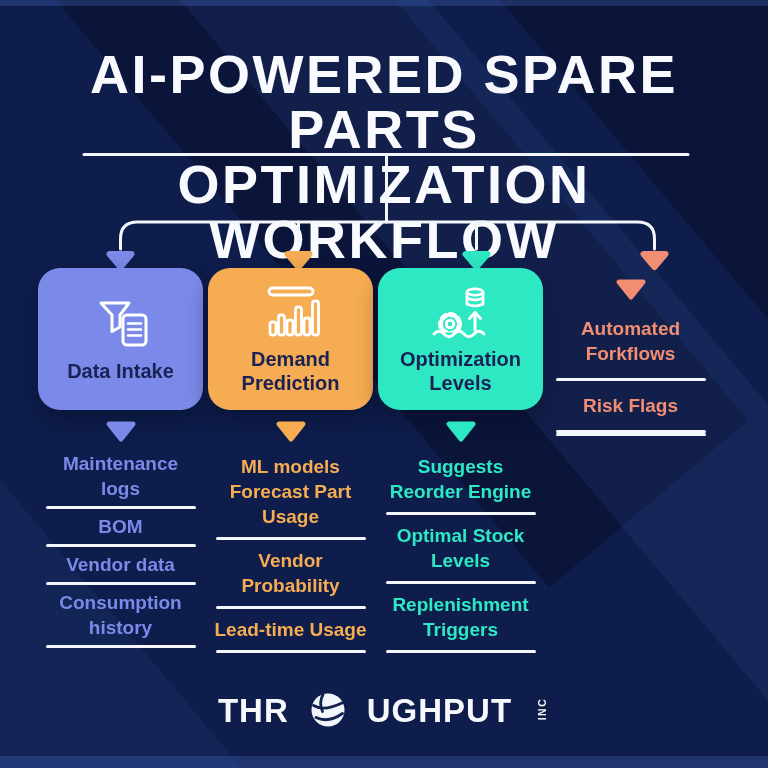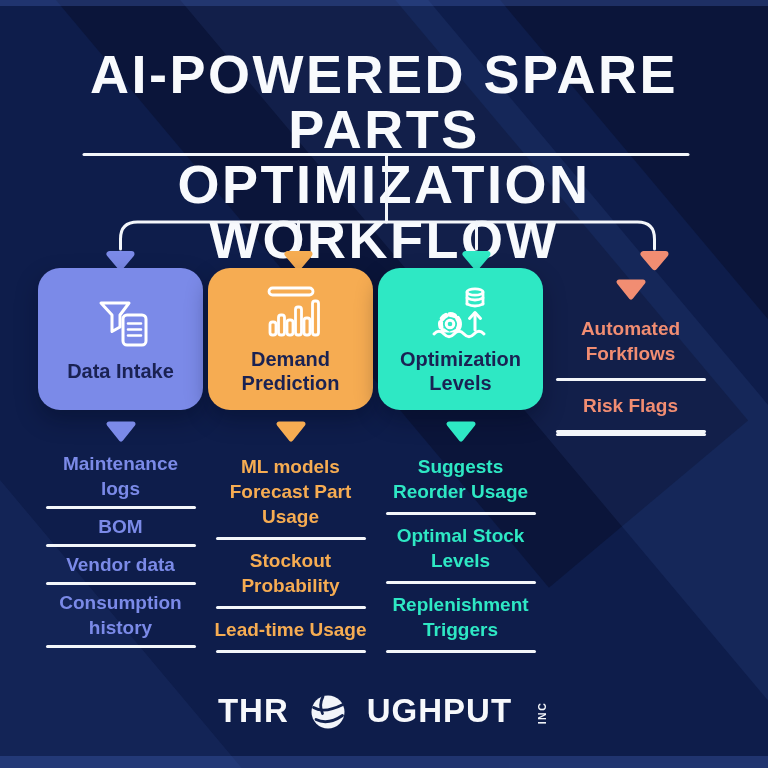--- a/index.html
+++ b/index.html
@@ -27,21 +27,21 @@
   .box-label{font-size:20px;font-weight:800;color:#1A2253;text-align:center;line-height:24px;white-space:pre-line;}
   .down-arrow{display:block;margin:10px auto 0;}
   .list{margin-top:2px;}
   .list-item{white-space:pre-line;text-align:center;color:var(--c);font-size:19px;line-height:25px;
              font-weight:600;padding:8px 0;}
   .col:nth-child(1) .list-item{padding:5px 0;}
   .col:nth-child(4) .list-item{padding:12px 0;}
   .sep{width:150px;height:3px;border-radius:2px;background:#F3F6FA;margin:0 auto;}
 
   .logo{position:absolute;top:692px;left:0;width:100%;display:flex;justify-content:center;
-        align-items:flex-end;color:#F6F8FB;font-weight:700;font-size:33px;letter-spacing:1px;gap:20px;}
+        align-items:flex-start;color:#F6F8FB;font-weight:700;font-size:33px;letter-spacing:1px;gap:20px;}
   .logo .globe-wrap{margin:0 1px;display:inline-flex;align-items:center;}
   .inc-wrap{display:inline-flex;align-items:center;justify-content:center;width:16px;height:34px;margin-left:2px;}
   .inc{display:inline-block;transform:rotate(-90deg);font-size:10.5px;letter-spacing:1.5px;font-weight:700;}
 </style>
 </head>
 <body>
 
 <div class="canvas">
 
   <div class="beam beam-dark-1"></div>
@@ -119,21 +119,21 @@
 Prediction</div>
       </div>
       <svg class="down-arrow" width="34" height="24" viewBox="0 0 34 24">
         <polygon points="5,4 29,4 17,19" fill="var(--c)" stroke="var(--c)" stroke-width="5" stroke-linejoin="round"></polygon>
       </svg>
       <div class="list">
           <div class="list-item">ML models
 Forecast Part
 Usage</div>
           <div class="sep"></div>
-          <div class="list-item">Stockout
+          <div class="list-item">Vendor
 Probability</div>
           <div class="sep"></div>
           <div class="list-item">Lead-time Usage</div>
           <div class="sep"></div>
         </div>
     </div>
 
     <div class="col" style="--c: #2EE8C4;">
       <div class="box">
         <svg width="64" height="58" viewBox="0 0 64 58">
@@ -161,21 +161,21 @@
           </g>
         </svg>
         <div class="box-label">Optimization
 Levels</div>
       </div>
       <svg class="down-arrow" width="34" height="24" viewBox="0 0 34 24">
         <polygon points="5,4 29,4 17,19" fill="var(--c)" stroke="var(--c)" stroke-width="5" stroke-linejoin="round"></polygon>
       </svg>
       <div class="list">
           <div class="list-item">Suggests
-Reorder Usage</div>
+Reorder Engine</div>
           <div class="sep"></div>
           <div class="list-item">Optimal Stock
 Levels</div>
           <div class="sep"></div>
           <div class="list-item">Replenishment
 Triggers</div>
           <div class="sep"></div>
         </div>
     </div>
 

